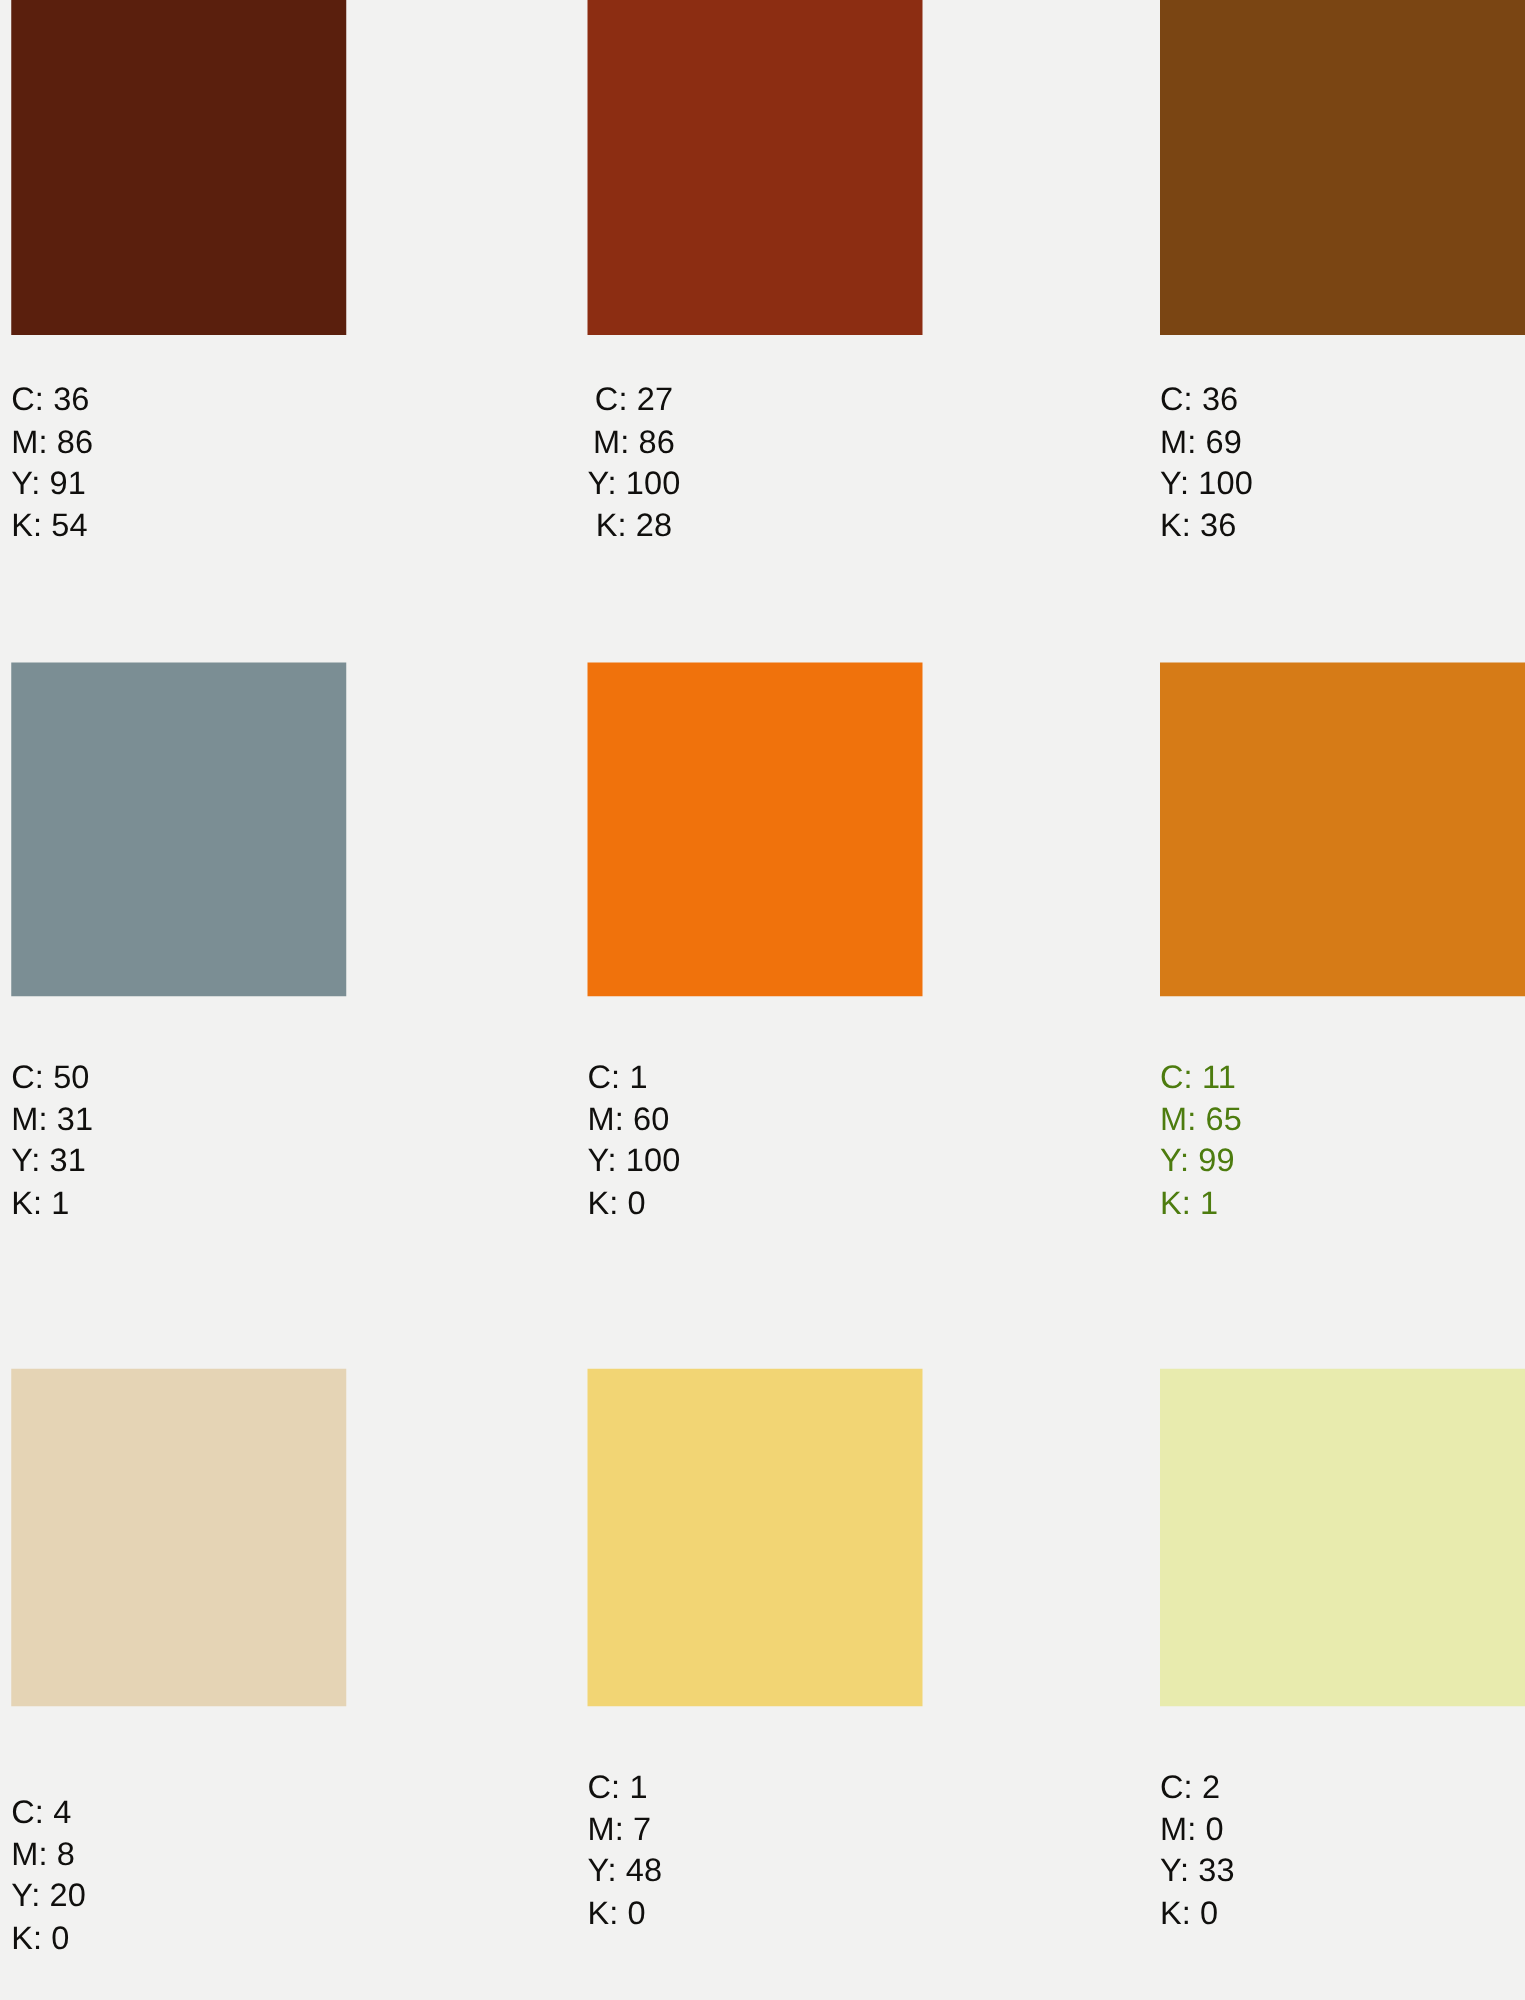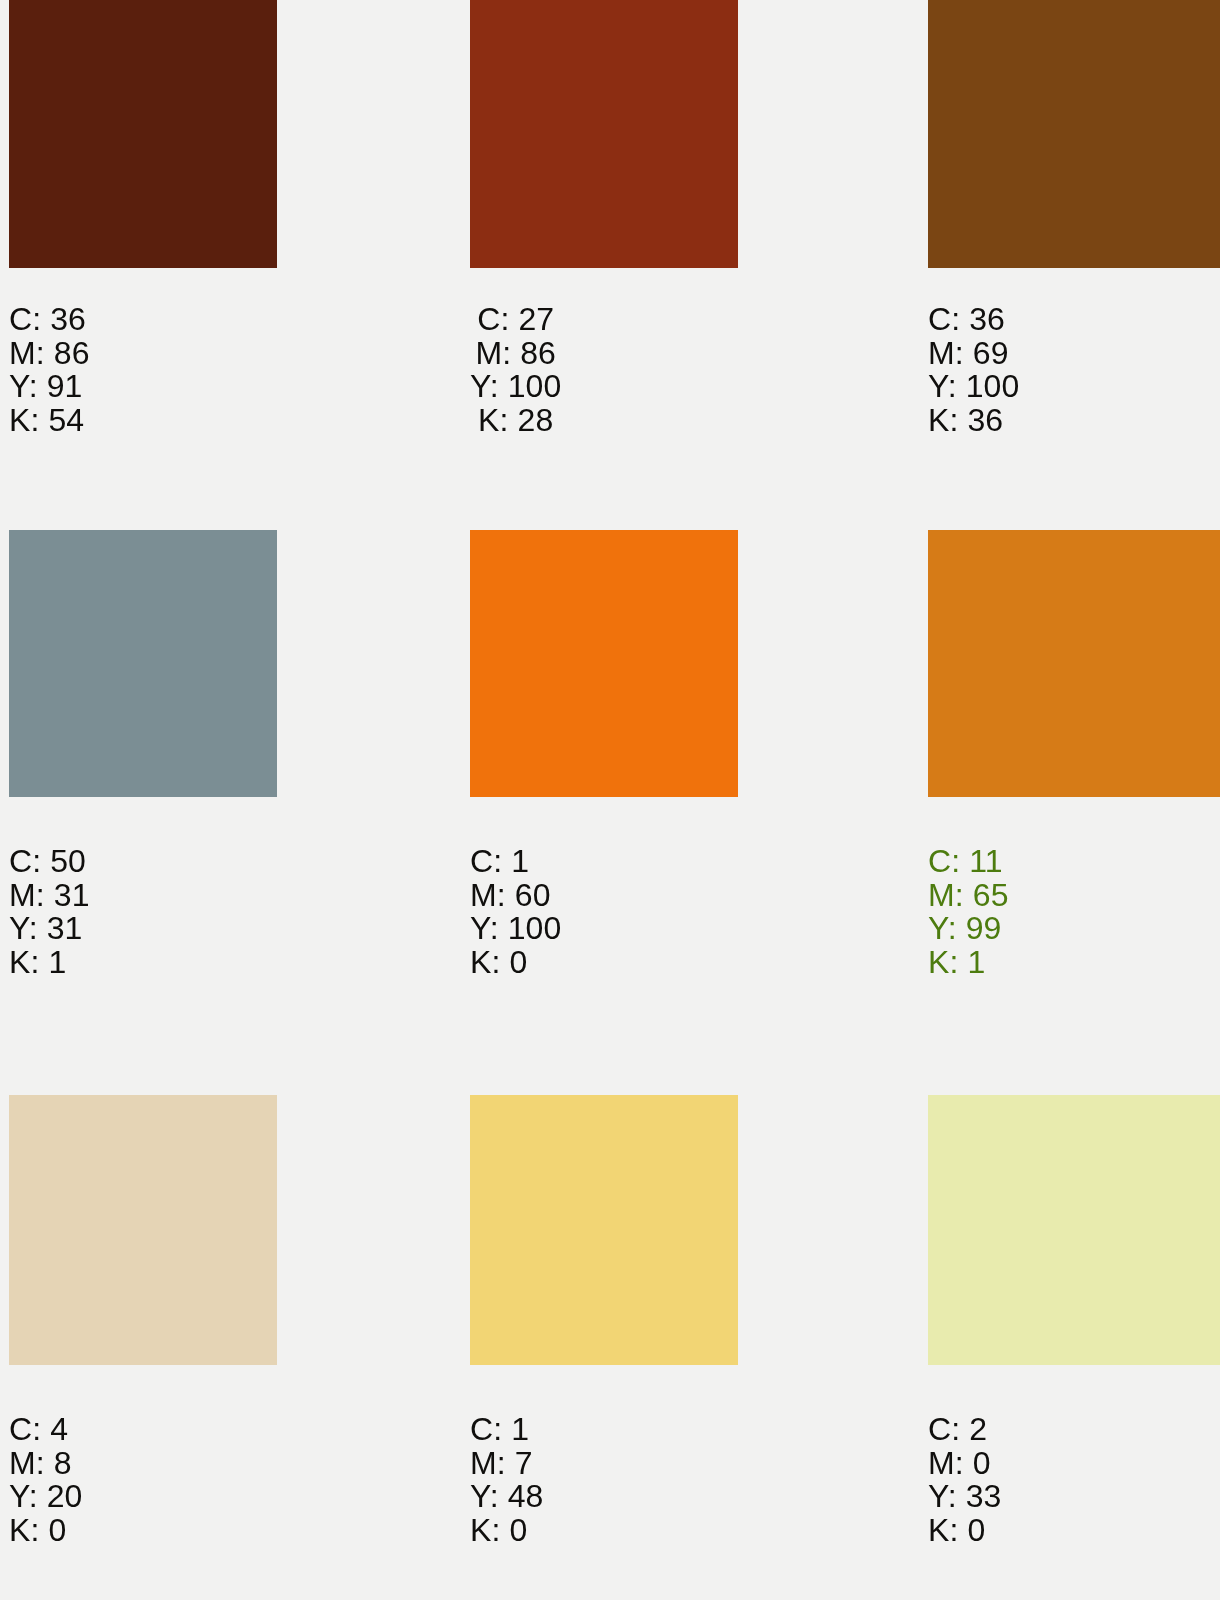--- a/index.html
+++ b/index.html
@@ -29,21 +29,21 @@
   .swatch-chip {
     position: absolute;
     left: 0;
     top: 0;
   }
 
   .swatch-values {
     position: absolute;
     left: 0;
     color: #100f0d;
-    font-size: 32px;
+    font-size: 26px;
     line-height: 33.5px;
     letter-spacing: 0.1px;
     white-space: nowrap;
   }
 
   .value-line {
     display: block;
   }
 
   
@@ -128,21 +128,21 @@
     <div class="swatch-values" style="color: #4d7c0f;">
       <span class="value-line">C: 11</span>
       <span class="value-line">M: 65</span>
       <span class="value-line">Y: 99</span>
       <span class="value-line">K: 1</span>
     </div>
   </div>
 
   <div class="swatch-cell row-3 col-1 w-normal">
     <div class="swatch-chip w-normal" style="background-color: rgb(229, 212, 181);"></div>
-    <div class="swatch-values" style="color: rgb(16, 15, 13);">
+    <div class="swatch-values" style="color: rgb(16, 15, 13); margin-top: 20px;">
       <span class="value-line">C: 4</span>
       <span class="value-line">M: 8</span>
       <span class="value-line">Y: 20</span>
       <span class="value-line">K: 0</span>
     </div>
   </div>
 
   <div class="swatch-cell row-3 col-2 w-normal">
     <div class="swatch-chip w-normal" style="background-color: rgb(242, 213, 116);"></div>
     <div class="swatch-values" style="color: rgb(16, 15, 13);">

